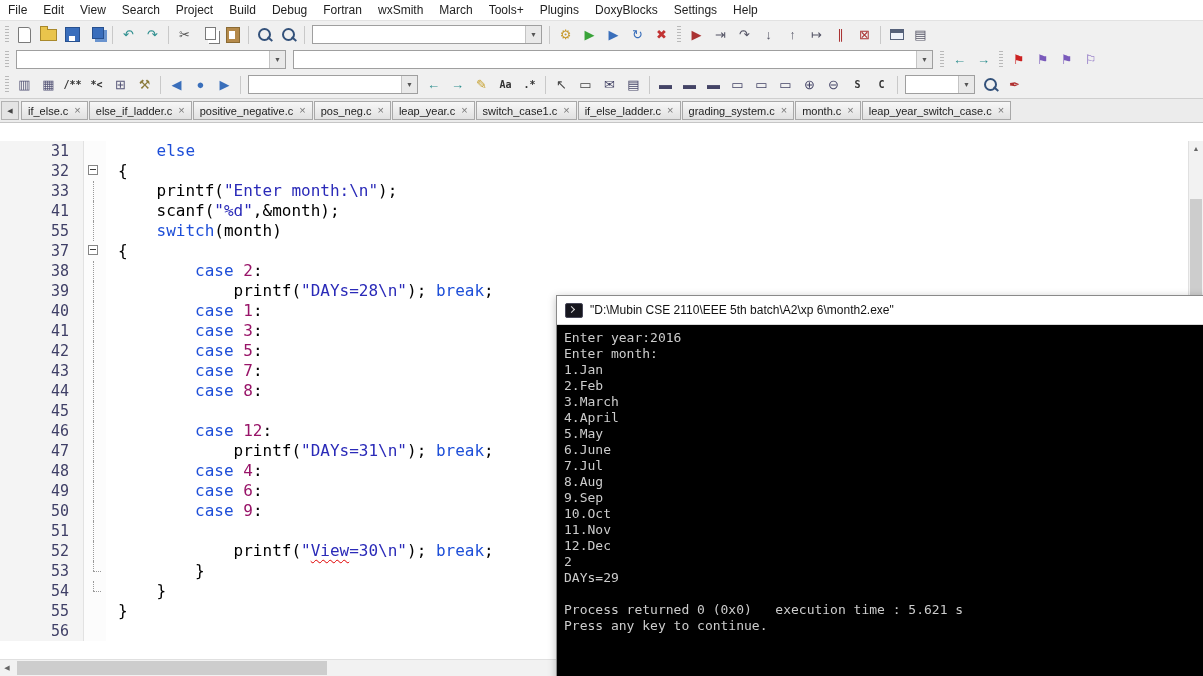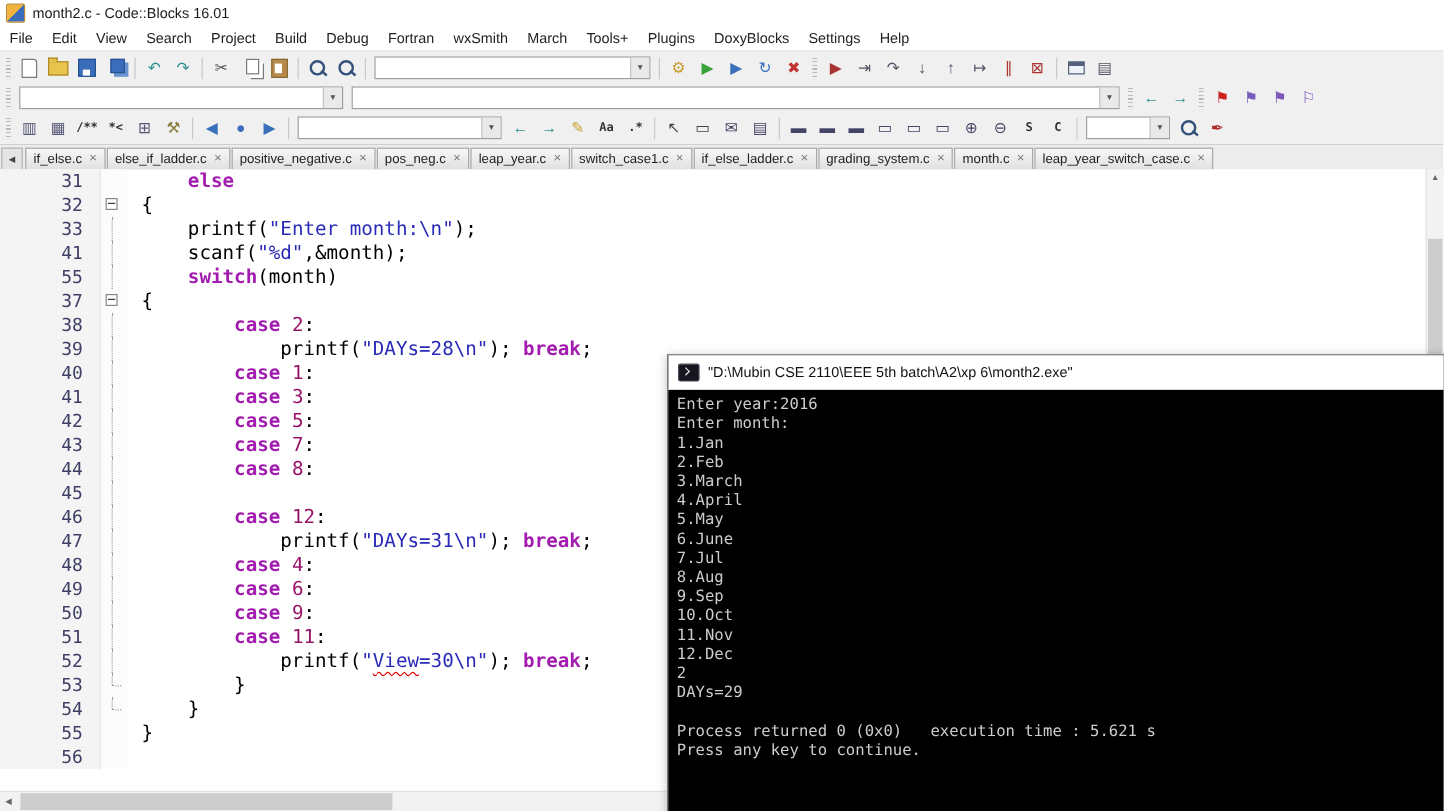--- a/index.html
+++ b/index.html
@@ -44,21 +44,21 @@
   .eline{display:flex;height:20px;line-height:20px;}
   .lnum{width:84px;box-sizing:border-box;text-align:right;padding-right:14px;background:#f4f4f4;border-right:1px solid #e2e2e2;color:#3f3f66;font-size:15px;flex:none;}
   .lfold{width:22px;flex:none;position:relative;background:#fcfcfc;}
   .lcode{white-space:pre;padding-left:12px;color:#000;}
   .fold-box::before{content:"";position:absolute;left:4px;top:4px;width:10px;height:10px;border:1px solid #858585;background:#fff;box-sizing:border-box;}
   .fold-box::after{content:"";position:absolute;left:6px;top:8px;width:6px;border-top:1px solid #3a3a3a;}
   .fold-line::before{content:"";position:absolute;left:9px;top:0;bottom:0;border-left:1px dotted #9a9a9a;}
   .fold-end::before{content:"";position:absolute;left:9px;top:0;height:10px;border-left:1px dotted #9a9a9a;}
   .fold-end::after{content:"";position:absolute;left:9px;top:10px;width:8px;border-top:1px dotted #9a9a9a;}
   .t-pl{color:#000;}
-  .t-kw{color:#a21caf;font-weight:bold;}
+  .t-kw{color:#1d4ed8;font-weight:normal;}
   .t-str{color:#2a2ab8;}
   .t-num{color:#981468;}
   .sq{text-decoration:underline;text-decoration-style:wavy;text-decoration-color:#e00000;text-decoration-thickness:1px;text-underline-offset:3px;}
   
   .vscroll{position:absolute;right:0;top:141px;width:14px;height:519px;background:#f2f2f2;border-left:1px solid #e0e0e0;z-index:5;}
   .vthumb{position:absolute;left:1px;right:1px;top:58px;height:115px;background:#cdcdcd;}
   .sarrow{position:absolute;width:14px;height:14px;display:flex;align-items:center;justify-content:center;font-size:7px;color:#666;}
   .hscroll{position:absolute;left:0;bottom:0;width:1203px;height:16px;background:#f2f2f2;border-top:1px solid #e0e0e0;z-index:5;}
   .hthumb{position:absolute;top:1px;bottom:1px;left:17px;width:310px;background:#cdcdcd;}
   
@@ -67,24 +67,20 @@
   .console-icon{width:16px;height:13px;background:#16161e;border:1px solid #49495a;border-radius:2px;position:relative;flex:none;}
   .console-icon::before{content:"";position:absolute;left:3px;top:3px;width:4px;height:4px;border-top:1px solid #ddd;border-right:1px solid #ddd;transform:rotate(45deg);}
   .console-body{padding:5px 0 0 7px;font-family:"DejaVu Sans Mono",monospace;font-size:13px;color:#cccccc;}
   .cline{height:16px;line-height:16px;white-space:pre;}
 </style>
 </head>
 <body>
 
 <div class="app">
 
-  <div class="titlebar">
-    <div class="app-icon"></div>
-    <span>month2.c - Code::Blocks 16.01</span>
-  </div>
 
   <div class="menubar" id="menubar">
       <div class="menu-item">File</div>
       <div class="menu-item">Edit</div>
       <div class="menu-item">View</div>
       <div class="menu-item">Search</div>
       <div class="menu-item">Project</div>
       <div class="menu-item">Build</div>
       <div class="menu-item">Debug</div>
       <div class="menu-item">Fortran</div>
@@ -451,21 +447,20 @@
         <div class="lcode"><span class="t-pl">        </span><span class="t-kw">case</span><span class="t-pl"> </span><span class="t-num">6</span><span class="t-pl">:</span></div>
       </div>
       <div class="eline">
         <div class="lnum">50</div>
         <div class="lfold fold-line"></div>
         <div class="lcode"><span class="t-pl">        </span><span class="t-kw">case</span><span class="t-pl"> </span><span class="t-num">9</span><span class="t-pl">:</span></div>
       </div>
       <div class="eline">
         <div class="lnum">51</div>
         <div class="lfold fold-line"></div>
-        <div class="lcode"><span class="t-pl">        </span><span class="t-kw">case</span><span class="t-pl"> </span><span class="t-num">11</span><span class="t-pl">:</span></div>
       </div>
       <div class="eline">
         <div class="lnum">52</div>
         <div class="lfold fold-line"></div>
         <div class="lcode"><span class="t-pl">            printf(</span><span class="t-str">"</span><span class="t-str sq">View</span><span class="t-str">=30\n"</span><span class="t-pl">); </span><span class="t-kw">break</span><span class="t-pl">;</span></div>
       </div>
       <div class="eline">
         <div class="lnum">53</div>
         <div class="lfold fold-end"></div>
         <div class="lcode"><span class="t-pl">        }</span></div>

